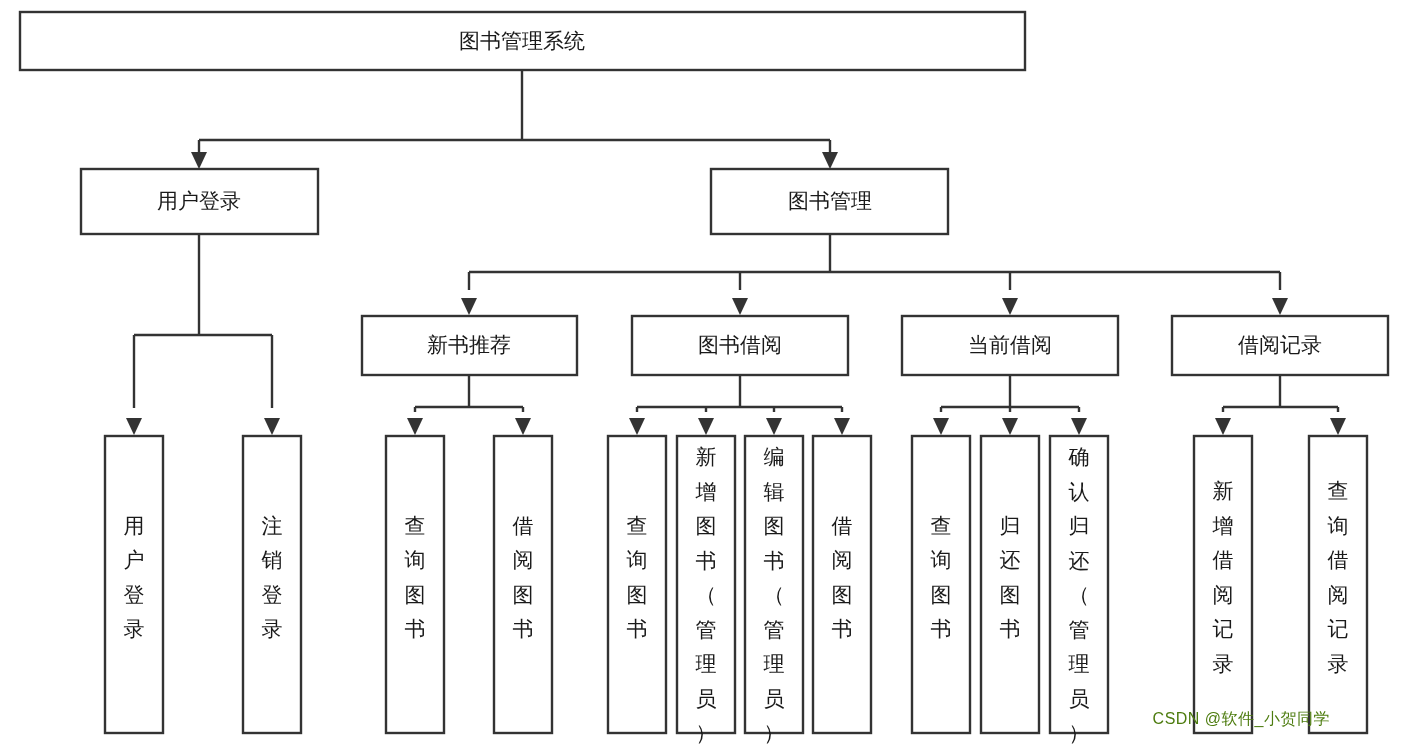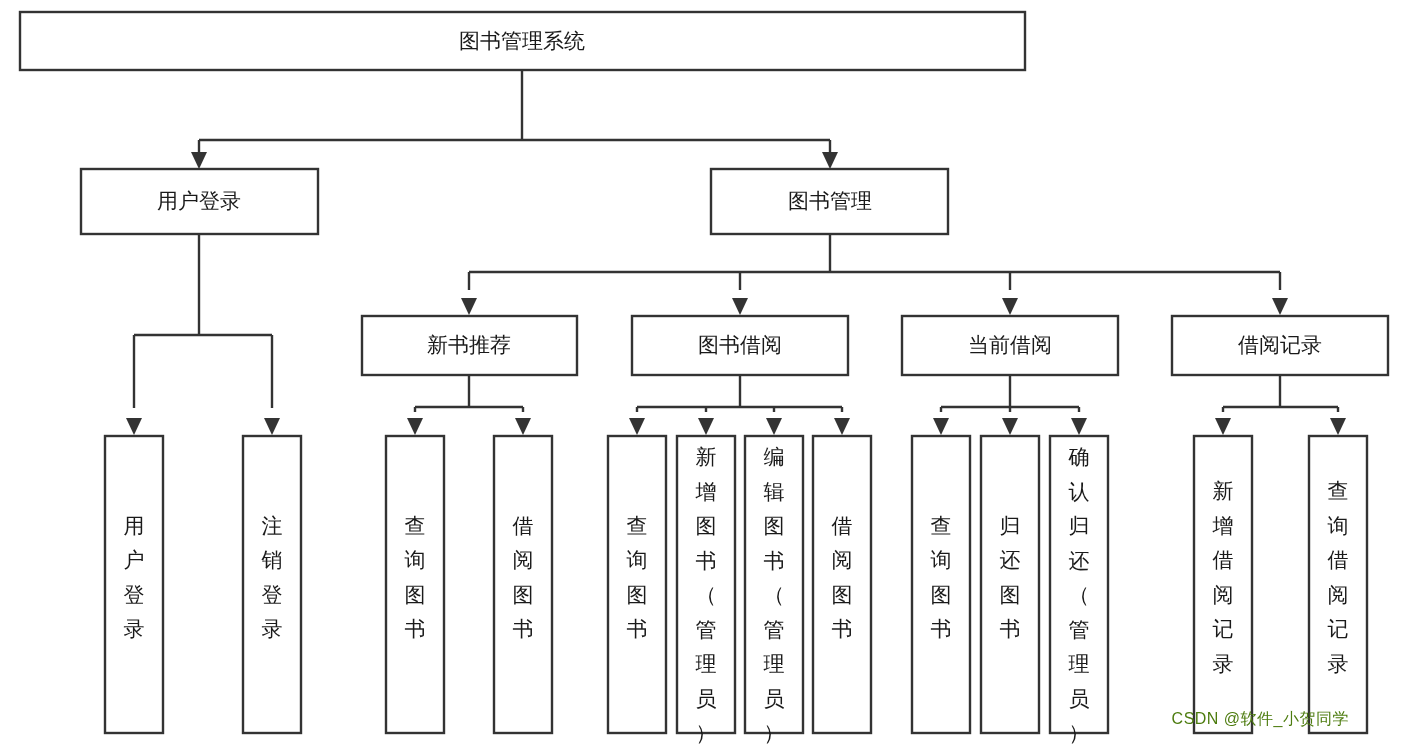--- a/index.html
+++ b/index.html
@@ -10,21 +10,20 @@
   body {
     width: 1405px;
     height: 747px;
     font-family: "Liberation Sans", "DejaVu Sans", sans-serif;
     overflow: hidden;
   }
   #diagram-root {
     position: relative;
     width: 1342px;
     height: 747px;
-    padding-left: 19px;
   }
   svg.diagram-canvas {
     position: absolute;
     top: 0;
     left: 0;
     width: 1405px;
     height: 747px;
   }
   .node-box {
     fill: #ffffff;

